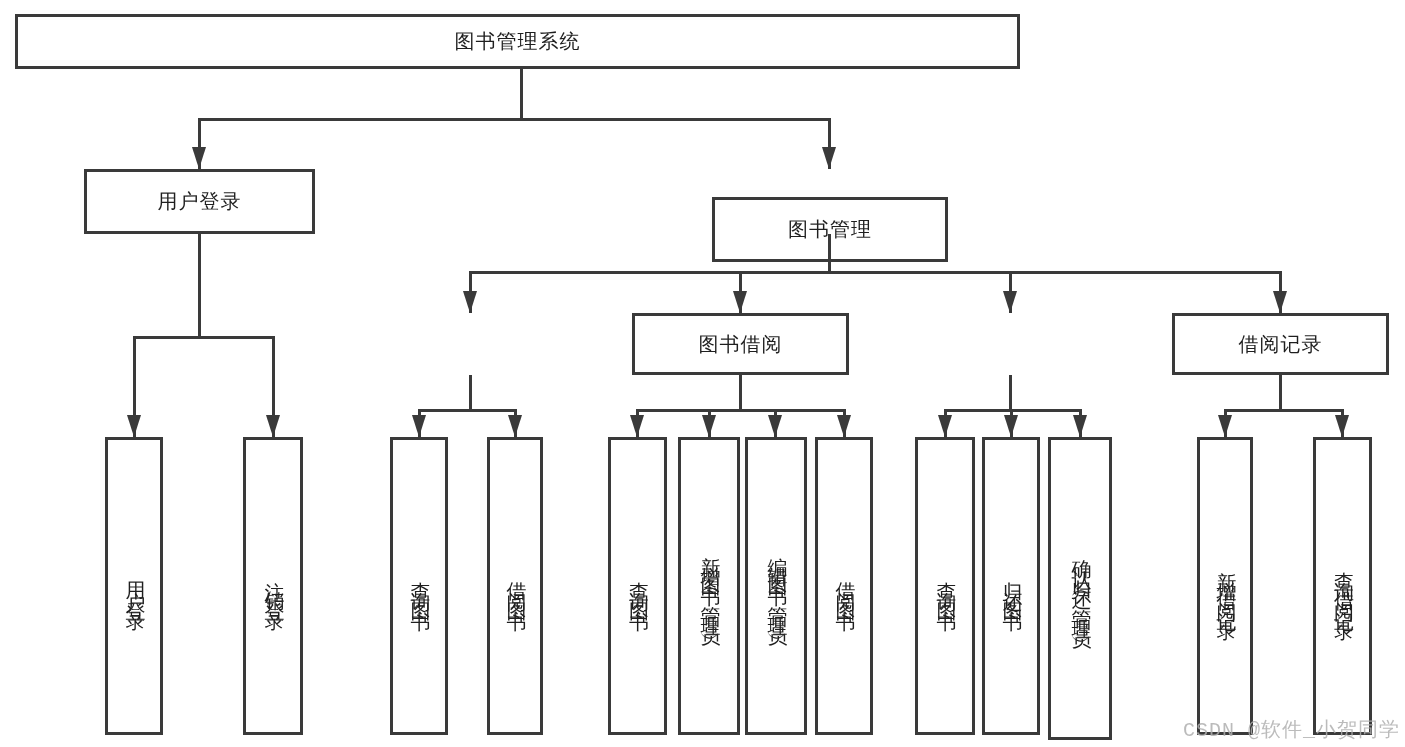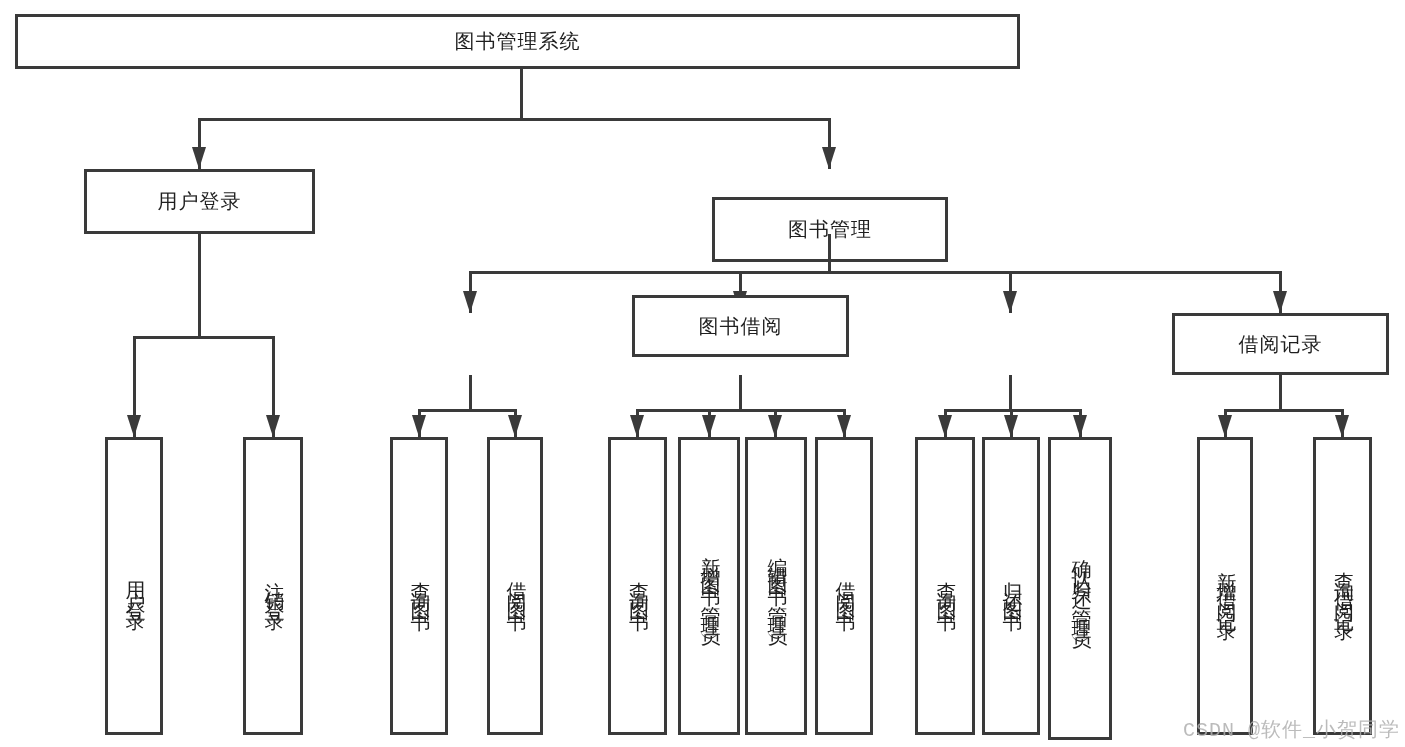--- a/index.html
+++ b/index.html
@@ -89,21 +89,21 @@
   <div class="hline" style="left:469px;top:271px;width:813px;"></div>
   <div class="vline" style="left:469px;top:271px;height:42px;"></div>
   <div class="vline" style="left:739px;top:271px;height:42px;"></div>
   <div class="vline" style="left:1009px;top:271px;height:42px;"></div>
   <div class="vline" style="left:1279px;top:271px;height:42px;"></div>
   <div class="arrow" style="left:463px;top:291px;"></div>
   <div class="arrow" style="left:733px;top:291px;"></div>
   <div class="arrow" style="left:1003px;top:291px;"></div>
   <div class="arrow" style="left:1273px;top:291px;"></div>
 
-  <div class="box" style="left:632px;top:295px;width:217px;height:62px;text-align:right;">
+  <div class="box" style="left:632px;top:313px;width:217px;height:62px;text-align:right;">
     <span>图书借阅</span>
   </div>
   <div class="box" style="left:1172px;top:313px;width:217px;height:62px;">
     <span>借阅记录</span>
   </div>
 
   <div class="vline" style="left:469px;top:375px;height:34px;"></div>
   <div class="hline" style="left:418px;top:409px;width:99px;"></div>
   <div class="vline" style="left:418px;top:409px;height:28px;"></div>
   <div class="vline" style="left:514px;top:409px;height:28px;"></div>

